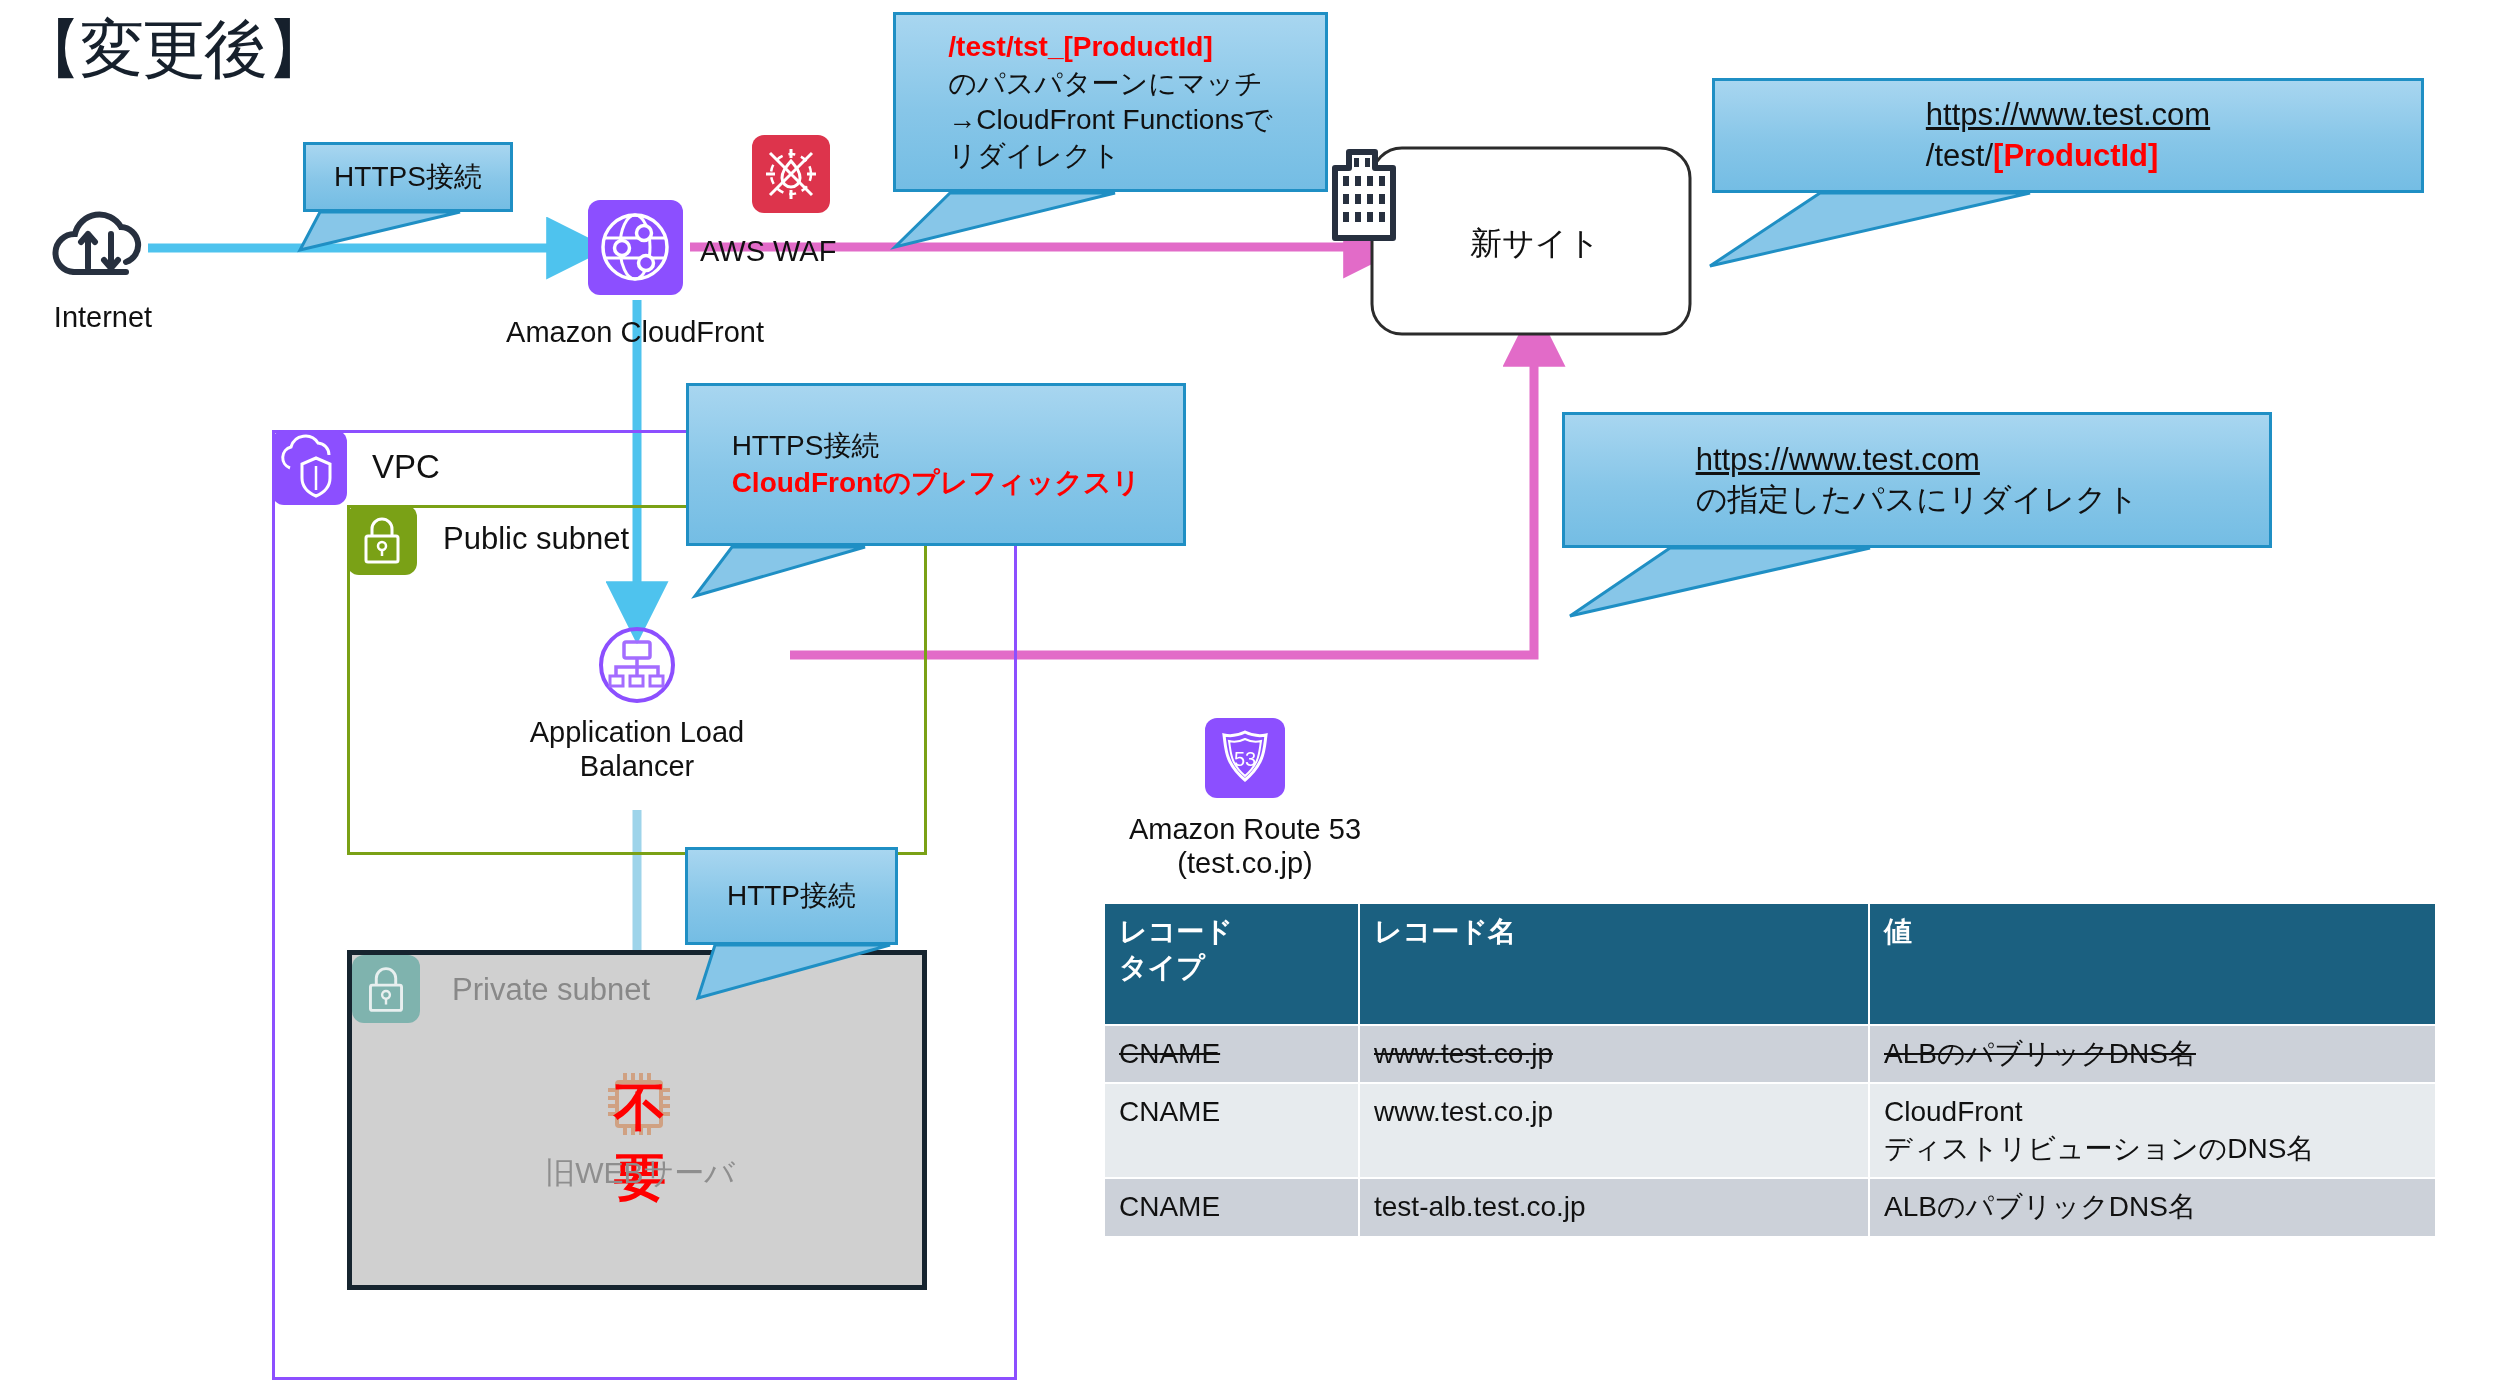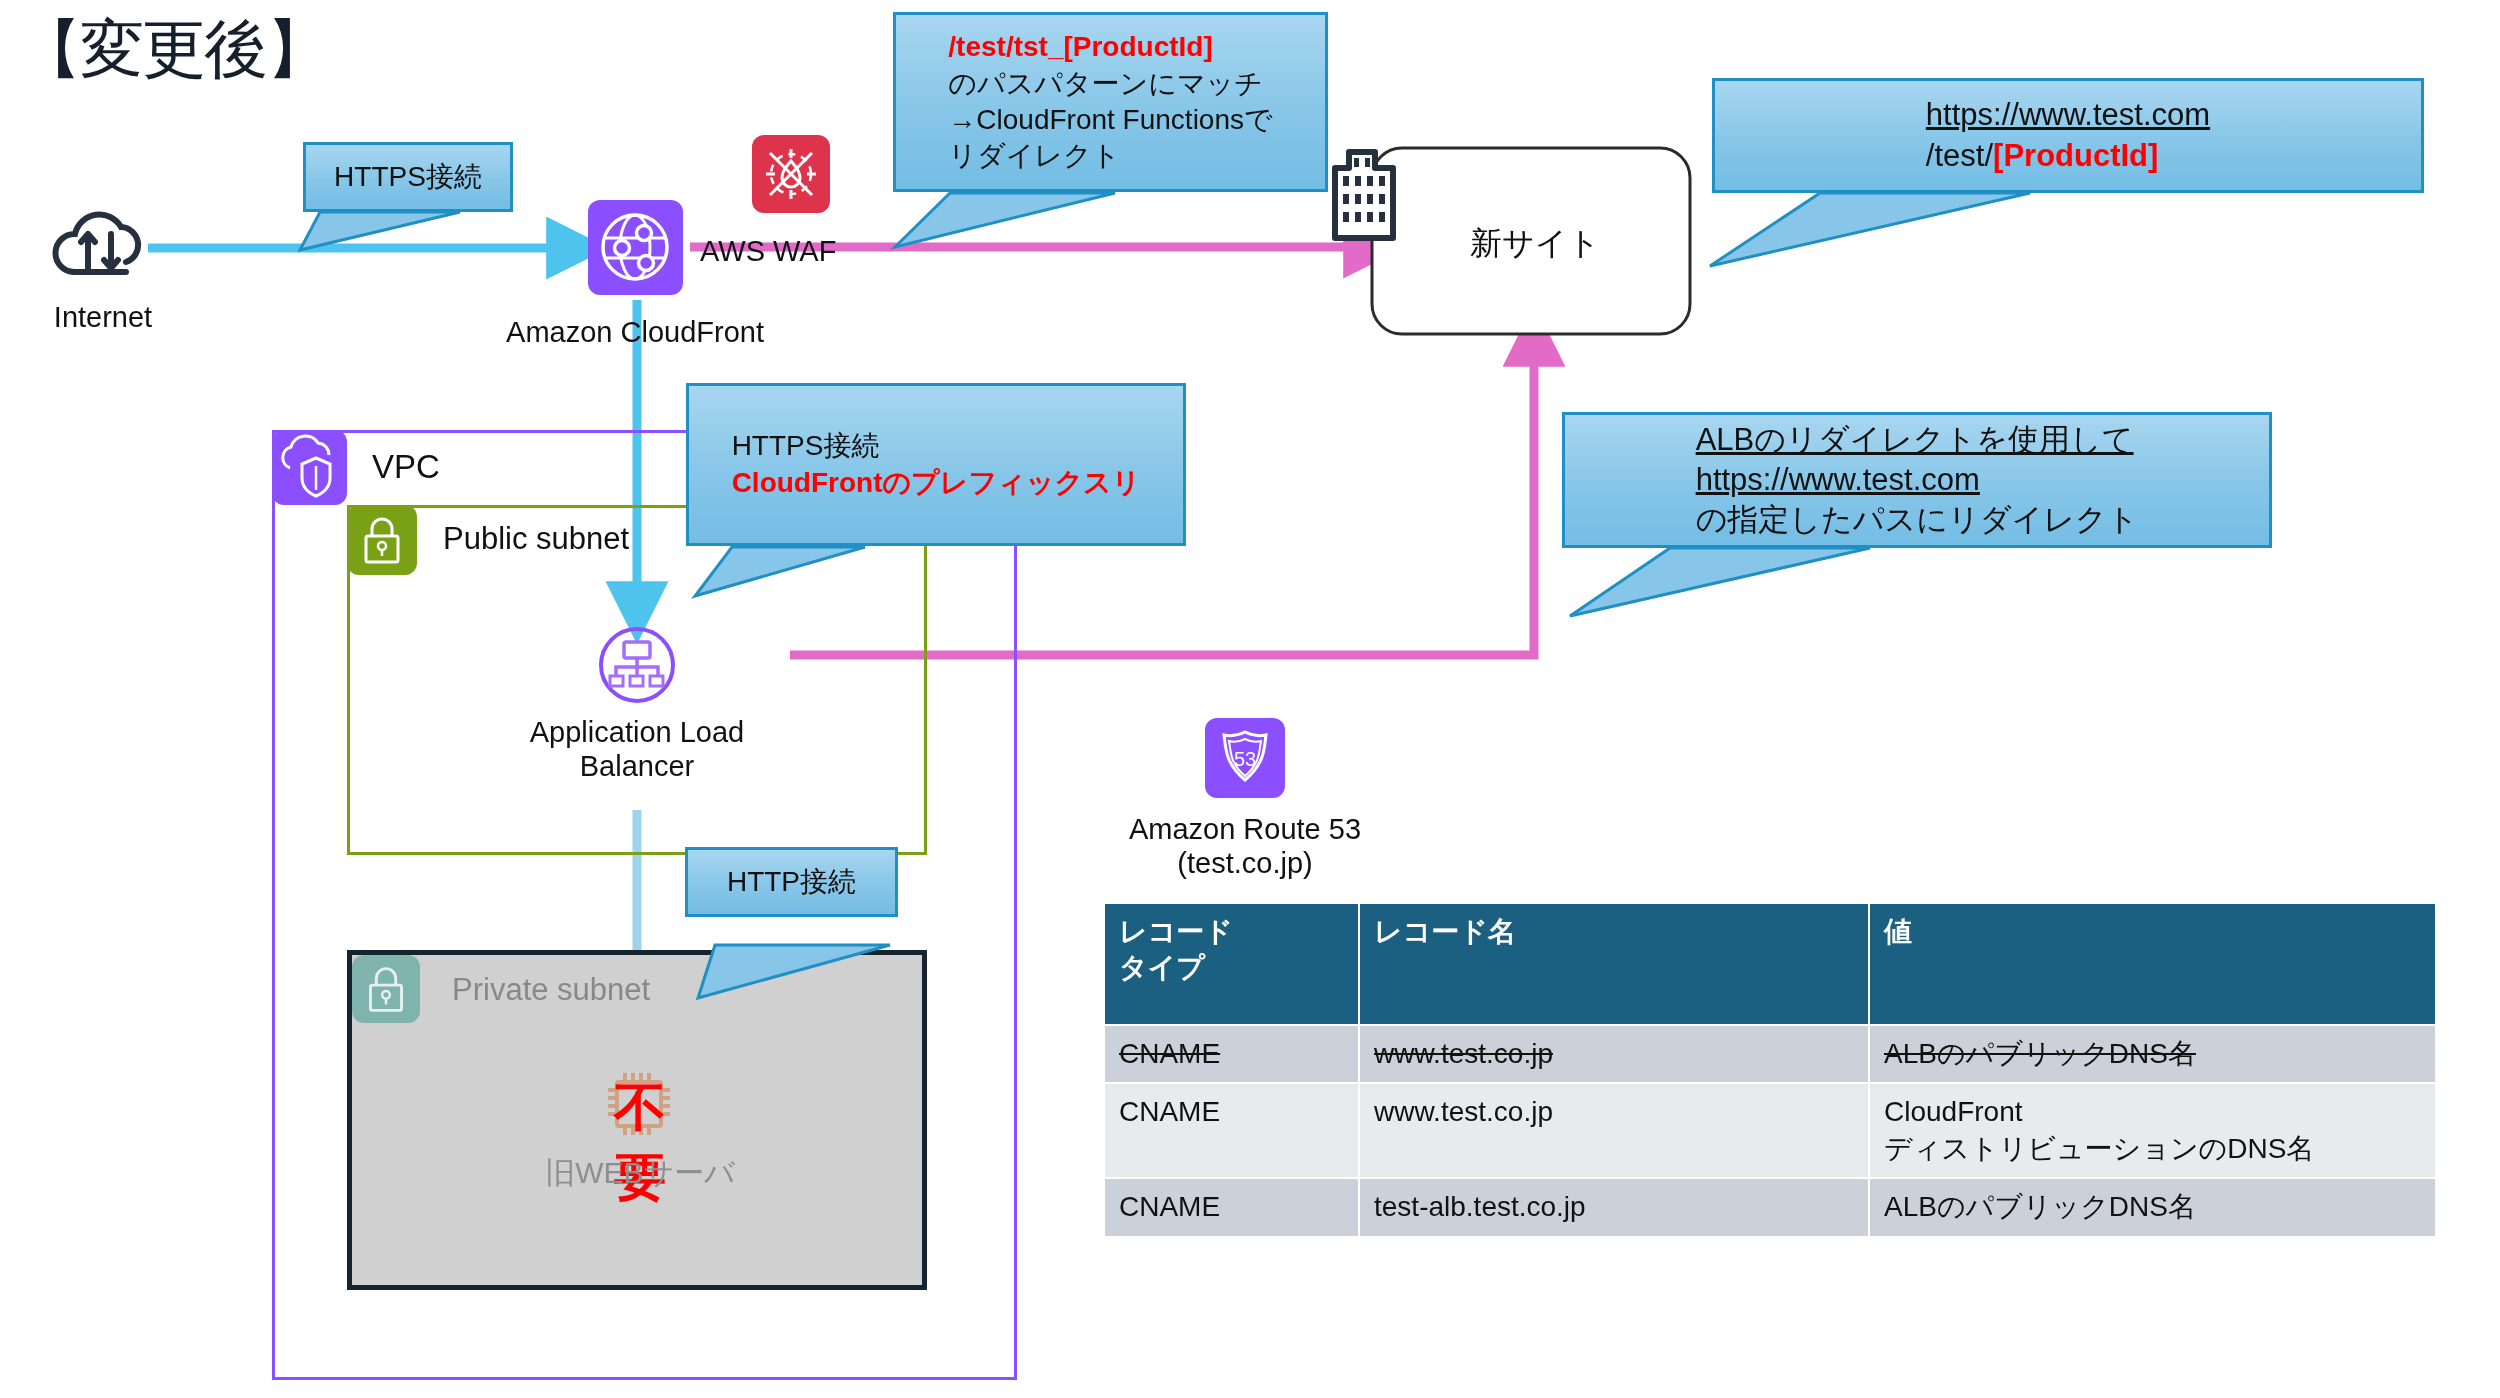--- a/index.html
+++ b/index.html
@@ -234,30 +234,29 @@
     <div>HTTPS接続</div>
     <div class="red">CloudFrontのプレフィックスリ</div>
   </div>
 </div>
 <svg class="tail" style="left:690px;top:540px;width:220px;height:70px;">
   <path d="M42,7 L175,7 L5,56 Z" fill="#87c6e8" stroke="#1f8fc4" stroke-width="3"></path>
 </svg>
 
 <div class="abs callout" style="left:1562px;top:412px;width:710px;height:136px;flex-direction:column;">
   <div class="txt" style="padding:0;font-size:31px;">
-    <div class="u">ALBのリダイレクトを使用して</div>
     <div class="u">https://www.test.com</div>
     <div>の指定したパスにリダイレクト</div>
   </div>
 </div>
 <svg class="tail" style="left:1560px;top:541px;width:360px;height:90px;">
   <path d="M110,7 L310,7 L10,75 Z" fill="#87c6e8" stroke="#1f8fc4" stroke-width="3"></path>
 </svg>
 
-<div class="abs callout" style="left:685px;top:847px;width:213px;height:70px;">
+<div class="abs callout" style="left:685px;top:847px;width:213px;height:98px;">
   <span class="txt">HTTP接続</span>
 </div>
 <svg class="tail" style="left:680px;top:938px;width:250px;height:70px;">
   <path d="M35,7 L210,7 L18,60 Z" fill="#87c6e8" stroke="#1f8fc4" stroke-width="3"></path>
 </svg>
 
 <table class="abs" id="dns-table">
   <thead>
     <tr>
       <th class="c0" style="white-space:pre-line;">レコード

